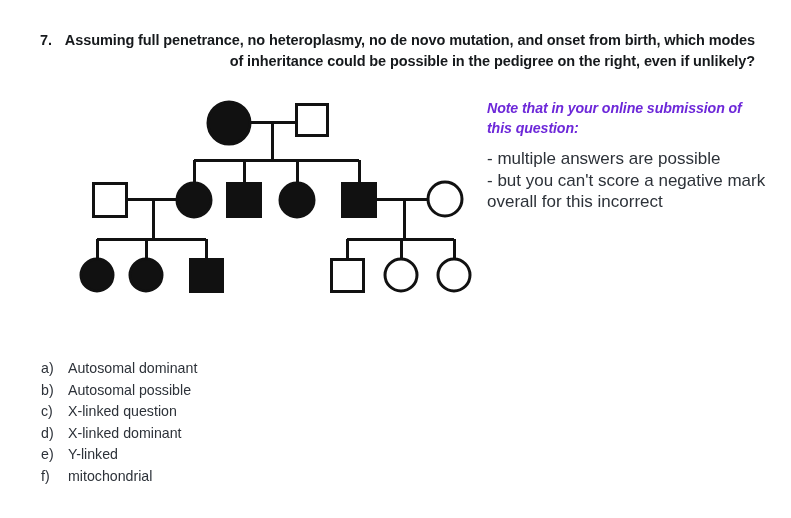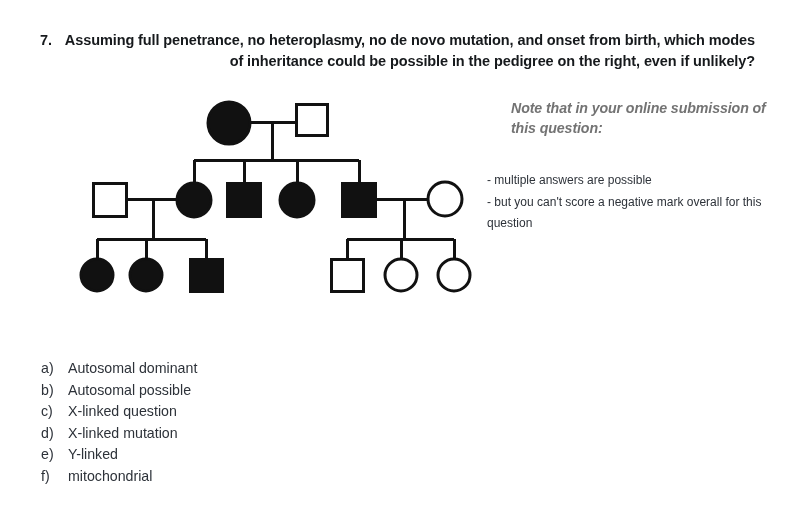--- a/index.html
+++ b/index.html
@@ -48,27 +48,26 @@
     position: absolute;
     left: 487px;
     top: 99px;
     width: 280px;
   }
   .note-heading {
     font-weight: bold;
     font-style: italic;
     font-size: 14.2px;
     line-height: 19.5px;
-    color: #737373;
+    color: #6d28d9;
     letter-spacing: -0.1px;
-    margin-left: 24px;
   }
   .note-list {
-    margin-top: 32px;
-    font-size: 12px;
+    margin-top: 10px;
+    font-size: 17px;
     line-height: 21.5px;
     color: #2d3239;
   }
   .note-line {
     white-space: pre-wrap;
   }
 
   
   .pedigree {
     position: absolute;
@@ -152,40 +151,40 @@
   <rect x="190.5" y="259.5" width="32" height="32" fill="#111111" stroke="#111111" stroke-width="3"></rect>
   <rect x="331.5" y="259.5" width="32" height="32" fill="#ffffff" stroke="#111111" stroke-width="3"></rect>
   <circle cx="401" cy="275" r="16" fill="#ffffff" stroke="#111111" stroke-width="3"></circle>
   <circle cx="454" cy="275" r="16" fill="#ffffff" stroke="#111111" stroke-width="3"></circle>
 </svg>
 
 <div class="note-block">
   <div class="note-heading">Note that in your online submission of this question:</div>
   <div class="note-list">
     <div class="note-line">- multiple answers are possible</div>
-    <div class="note-line">- but you can't score a negative mark overall for this question</div>
+    <div class="note-line">- but you can't score a negative mark overall for this incorrect</div>
   </div>
 </div>
 
 <div class="options">
   <div class="option-row">
     <span class="option-key">a)</span>
     <span class="option-label">Autosomal dominant</span>
   </div>
   <div class="option-row">
     <span class="option-key">b)</span>
     <span class="option-label">Autosomal possible</span>
   </div>
   <div class="option-row">
     <span class="option-key">c)</span>
     <span class="option-label">X-linked question</span>
   </div>
   <div class="option-row">
     <span class="option-key">d)</span>
-    <span class="option-label">X-linked mutation</span>
+    <span class="option-label">X-linked dominant</span>
   </div>
   <div class="option-row">
     <span class="option-key">e)</span>
     <span class="option-label">Y-linked</span>
   </div>
   <div class="option-row">
     <span class="option-key">f)</span>
     <span class="option-label">mitochondrial</span>
   </div>
 </div>

